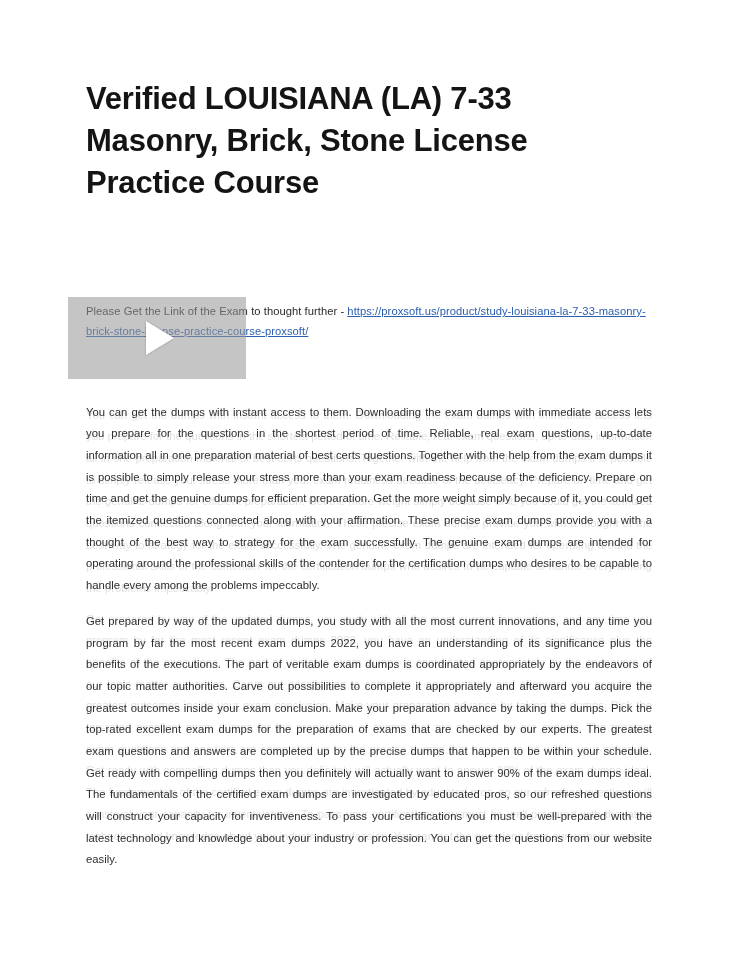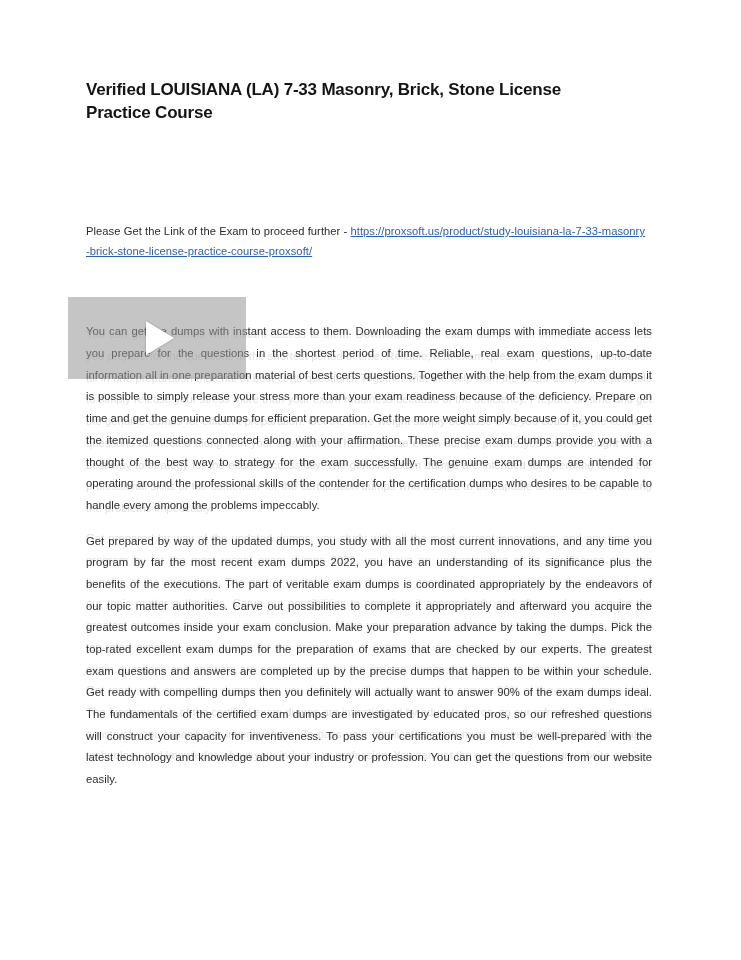--- a/index.html
+++ b/index.html
@@ -23,21 +23,21 @@
     height: 960px;
     background: #ffffff;
   }
   .content {
     position: absolute;
     left: 86px;
     top: 78px;
     width: 570px;
   }
   .doc-title {
-    font-size: 17px;
+    font-size: 31px;
     font-weight: bold;
     line-height: 1.36;
     letter-spacing: -0.2px;
     color: #141414;
     margin: 0;
     width: 520px;
   }
   .intro-block {
     margin-top: 98px;
     font-size: 11.2px;
@@ -106,21 +106,21 @@
 </style>
 </head>
 <body>
 
 <div class="page">
   <div class="content">
 
     <h1 class="doc-title">Verified LOUISIANA (LA) 7-33 Masonry, Brick, Stone License Practice Course</h1>
 
     <div class="intro-block">
-      <span>Please Get the Link of the Exam to proceed further - </span><span class="intro-link">https://proxsoft.us/product/study-louisiana-la-7-33-masonry-brick-stone-license-practice-course-proxsoft/</span>
+      <span>Please Get the Link of the Exam to thought further - </span><span class="intro-link">https://proxsoft.us/product/study-louisiana-la-7-33-masonry-brick-stone-license-practice-course-proxsoft/</span>
     </div>
 
     <div class="body-block">
 
       <div class="ghost g1" aria-hidden="true">
         <p>You can get the dumps with instant access to them. Downloading the exam dumps with immediate access lets you prepare for the questions in the shortest period of time. Reliable, real exam questions, up-to-date information all in one preparation material of best certs questions. Together with the help from the exam dumps it is possible to simply release your stress more than your exam readiness because of the deficiency. Prepare on time and get the genuine dumps for efficient preparation. Get the more weight simply because of it, you could get the itemized questions connected along with your affirmation. These precise exam dumps provide you with a thought of the best way to strategy for the exam successfully. The genuine exam dumps are intended for operating around the professional skills of the contender for the certification dumps who desires to be capable to handle every among the problems impeccably.</p>
       </div>
       <div class="ghost g2" aria-hidden="true">
         <p>Get prepared by way of the updated dumps, you study with all the most current innovations, and any time you program by far the most recent exam dumps 2022, you have an understanding of its significance plus the benefits of the executions. The part of veritable exam dumps is coordinated appropriately by the endeavors of our topic matter authorities. Carve out possibilities to complete it appropriately and afterward you acquire the greatest outcomes inside your exam conclusion. Make your preparation advance by taking the dumps. Pick the top-rated excellent exam dumps for the preparation of exams that are checked by our experts. The greatest exam questions and answers are completed up by the precise dumps that happen to be within your schedule. Get ready with compelling dumps then you definitely will actually want to answer 90% of the exam dumps ideal. The fundamentals of the certified exam dumps are investigated by educated pros, so our refreshed questions will construct your capacity for inventiveness. To pass your certifications you must be well-prepared with the latest technology and knowledge about your industry or profession. You can get the questions from our website easily.</p>
       </div>

